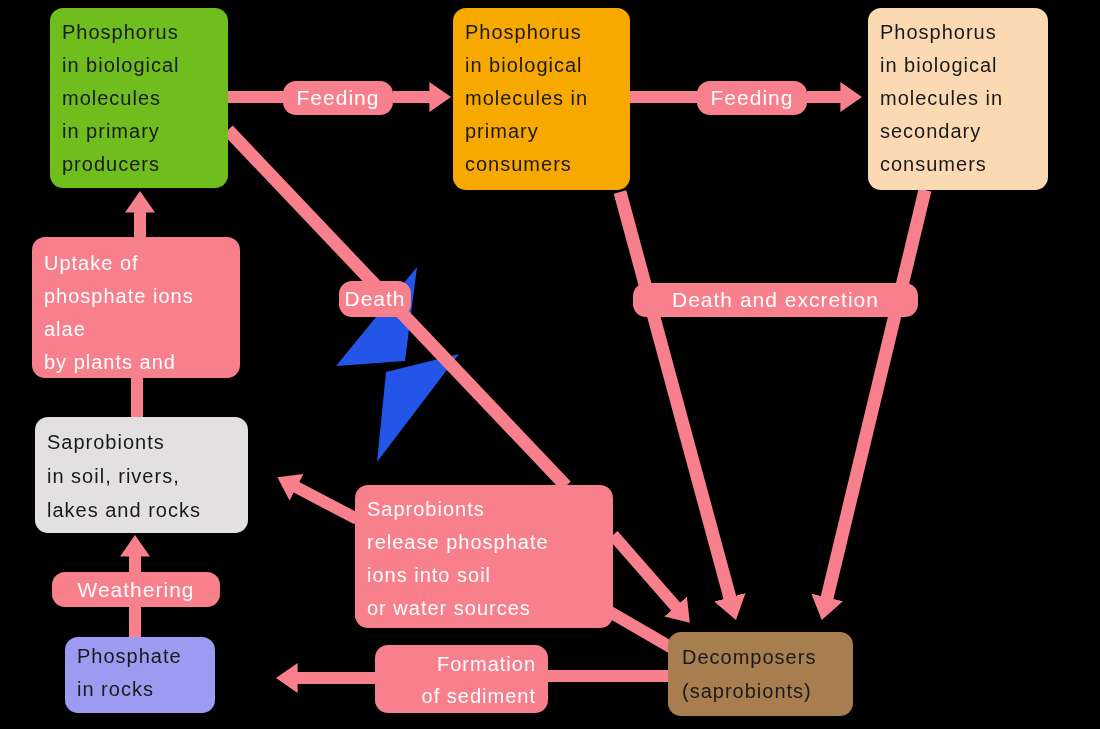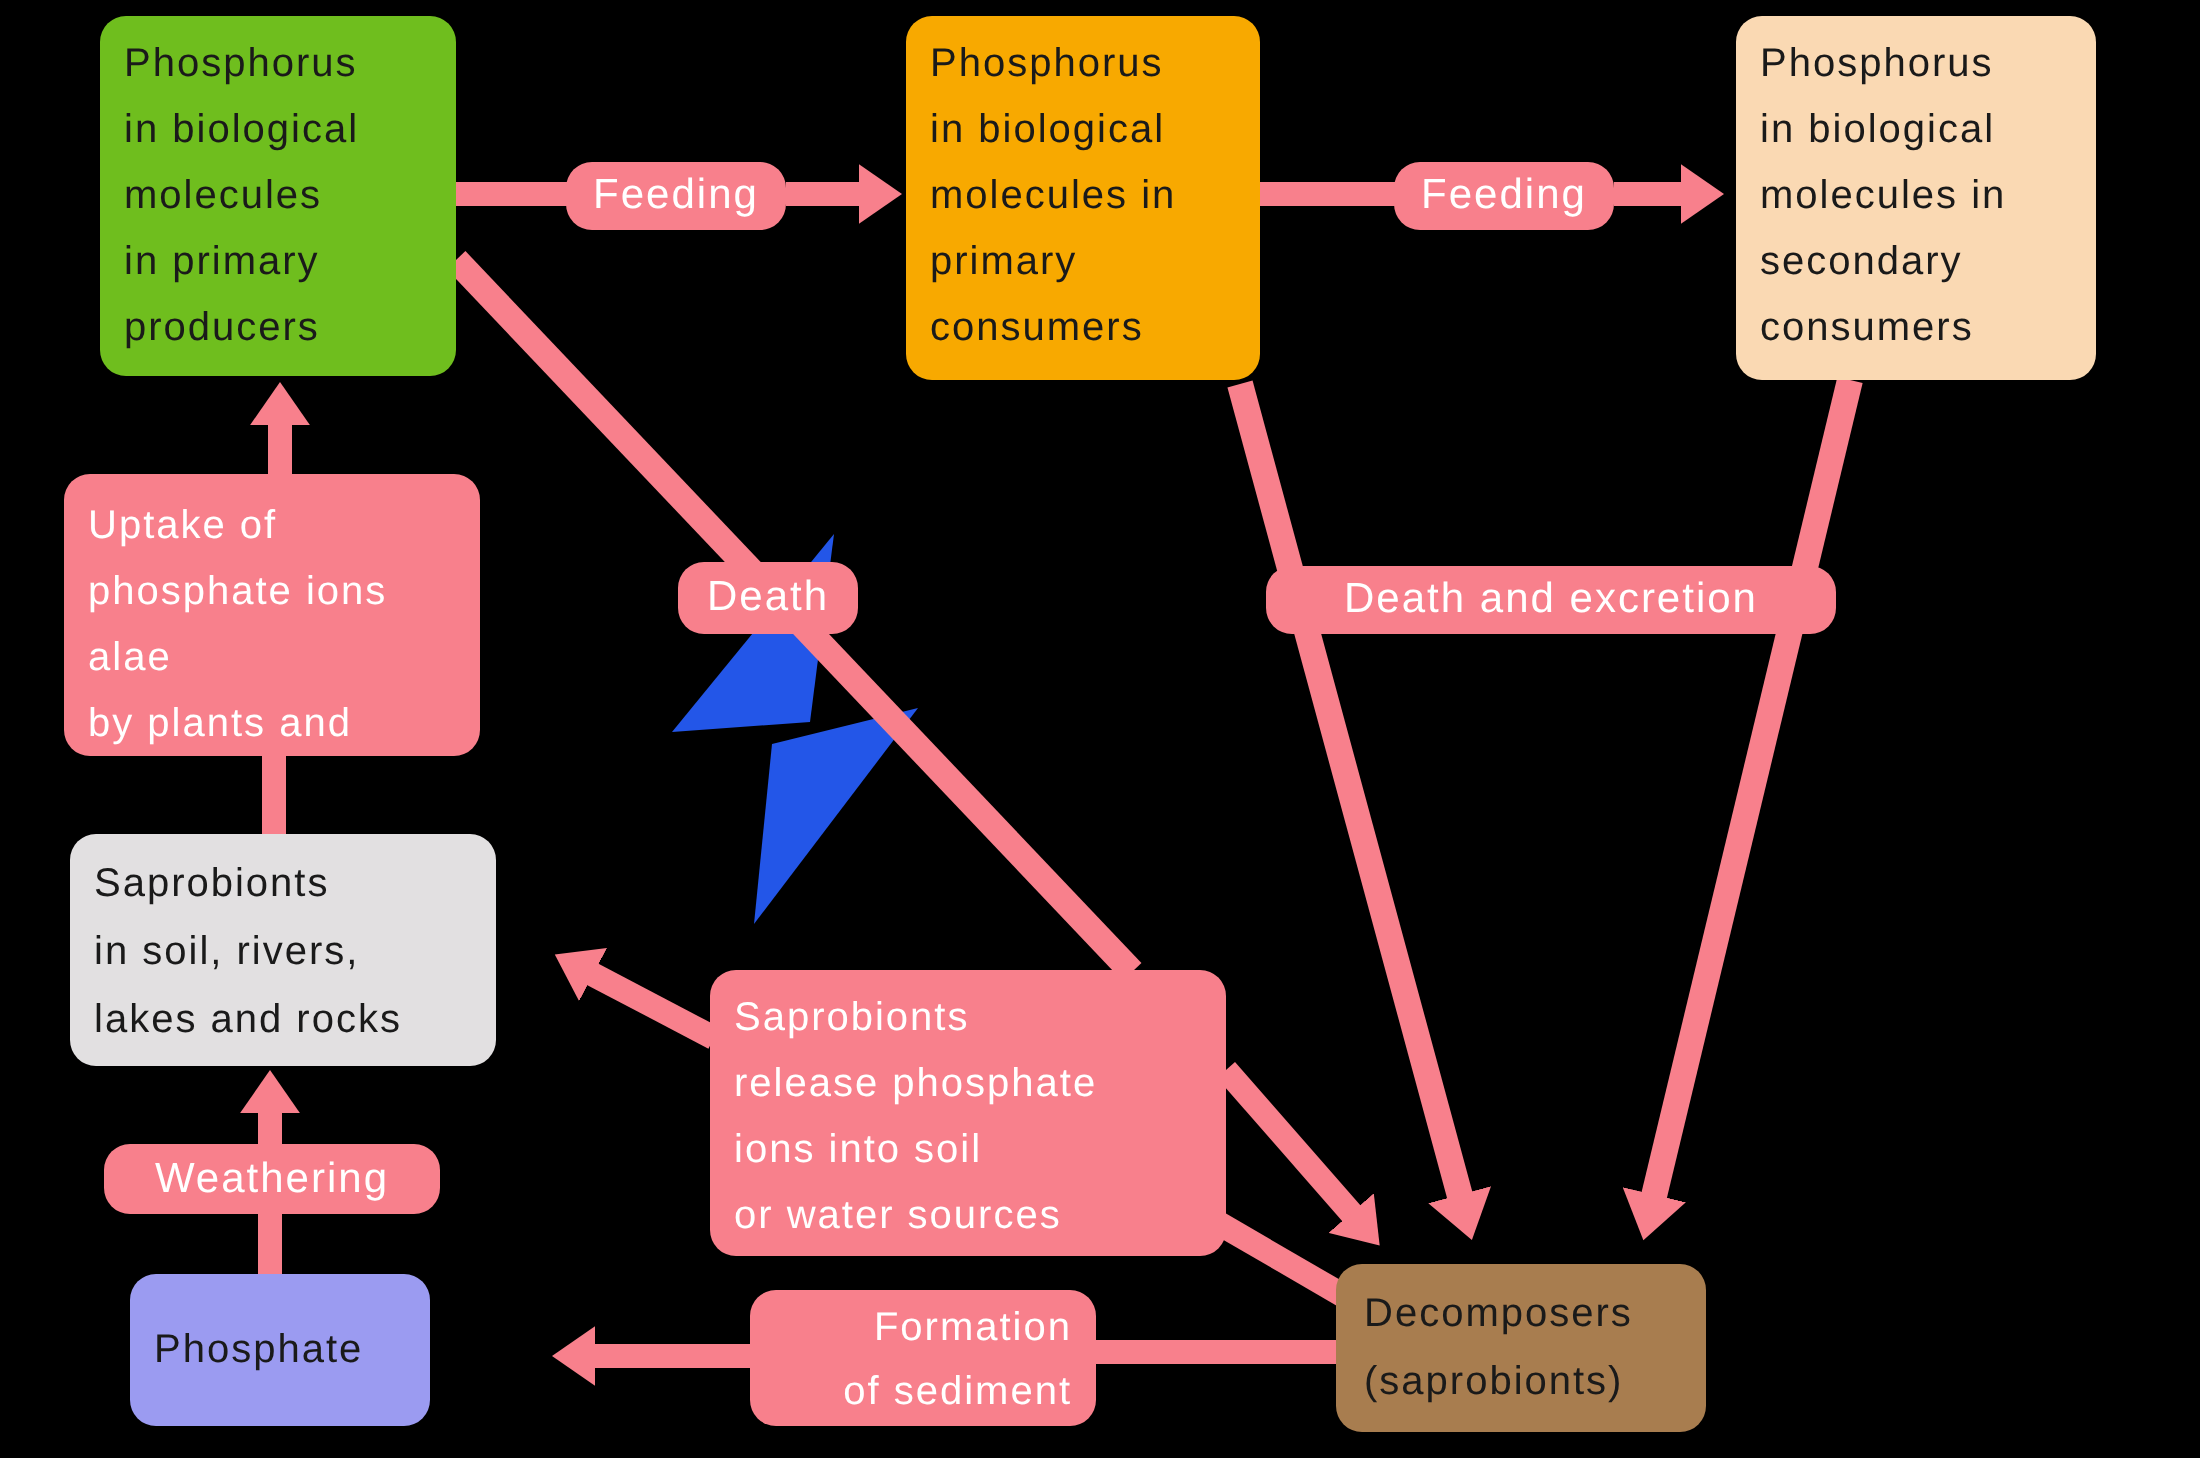--- a/index.html
+++ b/index.html
@@ -22,28 +22,28 @@
     background:var(--c-pink,#F8808C);color:var(--c-white,#fff);
     font-size:21px;white-space:nowrap;
   }
   .pinkbox{background:var(--c-pink,#F8808C);color:var(--c-white,#fff);}
 
   .b-producers{left:50px;top:8px;width:178px;height:180px;background:var(--c-green,#6FBE1E);}
   .b-primary{left:453px;top:8px;width:177px;height:182px;background:var(--c-orange,#F8A900);}
   .b-secondary{left:868px;top:8px;width:180px;height:182px;background:var(--c-peach,#FAD9B3);}
   .b-uptake{left:32px;top:237px;width:208px;height:141px;line-height:33px;padding-top:10px;}
   .b-soil{left:35px;top:417px;width:213px;height:116px;background:var(--c-gray,#E2E0E1);line-height:34px;}
-  .b-rocks{left:65px;top:637px;width:150px;height:76px;background:var(--c-purple,#9B9BF1);padding-top:22px;}
+  .b-rocks{left:65px;top:637px;width:150px;height:76px;background:var(--c-purple,#9B9BF1);padding-top:3px;}
   .b-sapro{left:355px;top:485px;width:258px;height:143px;}
   .b-formation{left:375px;top:645px;width:173px;height:68px;text-align:right;padding-top:3px;line-height:32px;}
   .b-decomp{left:668px;top:632px;width:185px;height:84px;background:var(--c-brown,#A87D4F);padding-left:14px;line-height:34px;}
 
   .p-feeding1{left:283px;top:81px;width:110px;height:34px;}
   .p-feeding2{left:697px;top:81px;width:110px;height:34px;}
-  .p-death{left:339px;top:281px;width:90px;height:36px;}
+  .p-death{left:339px;top:281px;width:72px;height:36px;}
   .p-deathx{left:633px;top:283px;width:285px;height:34px;}
   .p-weathering{left:52px;top:572px;width:168px;height:35px;}
 </style>
 </head>
 <body>
 
 <div class="canvas">
 
   <svg class="layer" width="1100" height="729" viewBox="0 0 1100 729">
     <defs>
@@ -110,20 +110,21 @@
   </div>
 
   <div class="box b-soil">
     <div class="ln">Saprobionts</div>
     <div class="ln">in soil, rivers,</div>
     <div class="ln">lakes and rocks</div>
   </div>
 
   <div class="box b-rocks">
     <div class="ln">Phosphate</div>
+    <div class="ln">in rocks</div>
   </div>
 
   <div class="box pinkbox b-sapro">
     <div class="ln">Saprobionts</div>
     <div class="ln">release phosphate</div>
     <div class="ln">ions into soil</div>
     <div class="ln">or water sources</div>
   </div>
 
   <div class="box pinkbox b-formation">

